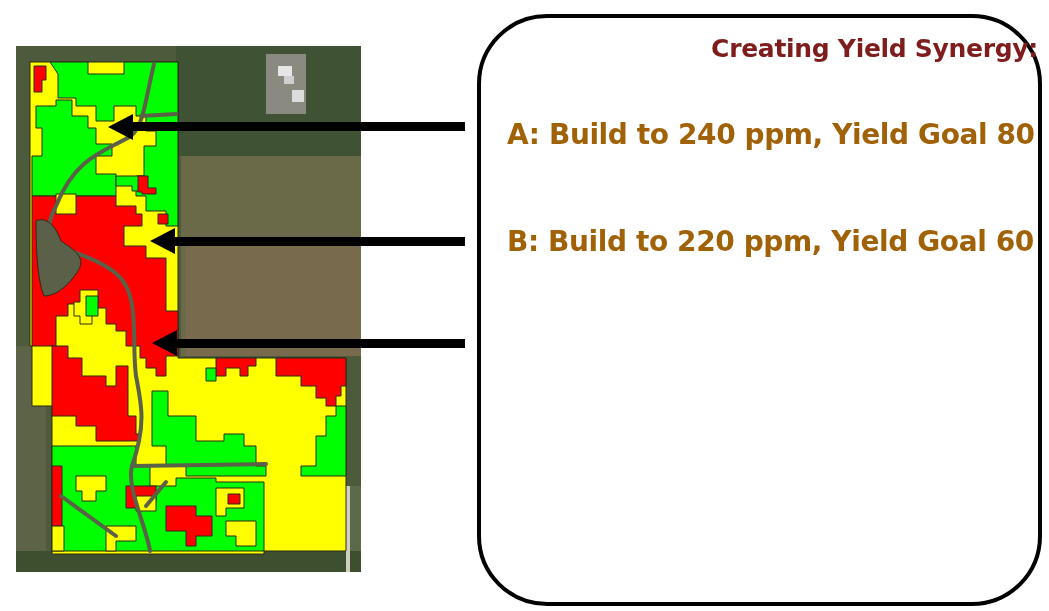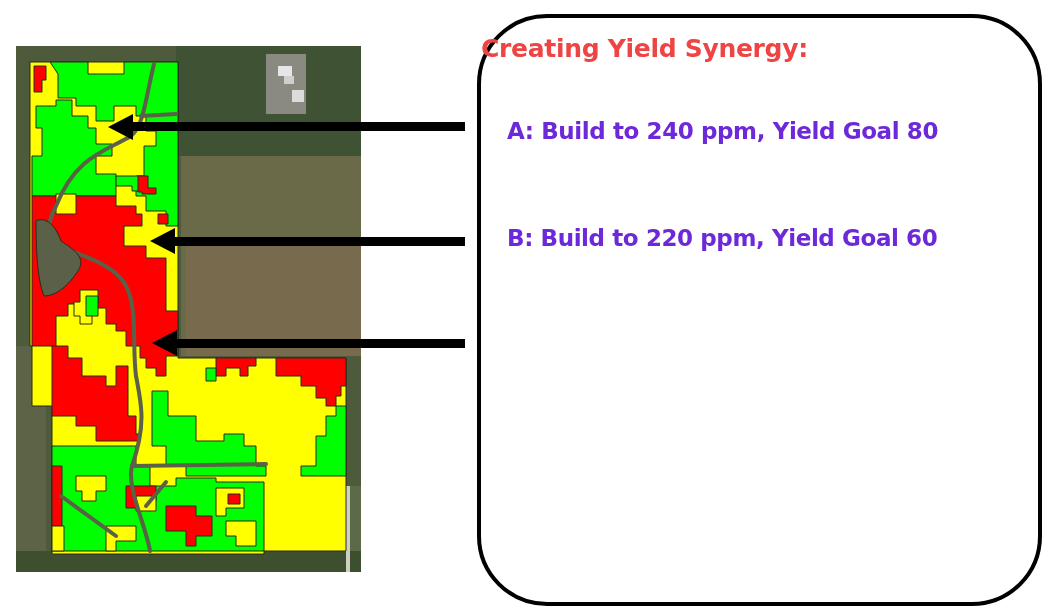--- a/index.html
+++ b/index.html
@@ -4,25 +4,25 @@
 <style>
   html, body { margin: 0; padding: 0; background: #ffffff; }
   body { width: 1049px; height: 611px; position: relative; overflow: hidden; font-family: "DejaVu Sans", "Liberation Sans", sans-serif; }
   #map { position: absolute; left: 16px; top: 46px; width: 345px; height: 526px; }
   #arrows { position: absolute; left: 0; top: 0; width: 1049px; height: 611px; pointer-events: none; }
   .box {
     position: absolute; left: 477px; top: 14px; width: 557px; height: 584px;
     border: 4px solid #000; border-radius: 70px; background: #fff;
   }
   .box-title {
-    position: absolute; left: 0; right: 0; top: 16px; text-align: left;
-    font-weight: bold; font-size: 25px; color: #ef4444; letter-spacing: -0.3px;
+    position: absolute; left: 0; right: 0; top: 16px; text-align: right;
+    font-weight: bold; font-size: 25px; color: #7f1d1d; letter-spacing: -0.3px;
   }
   .item {
-    position: absolute; left: 26px; font-weight: bold; font-size: 23px; color: #6d28d9;
+    position: absolute; left: 26px; font-weight: bold; font-size: 28px; color: #a16207;
     white-space: nowrap; letter-spacing: -0.4px;
   }
 </style>
 </head>
 <body>
 
 <svg id="map" viewBox="0 0 345 526" xmlns="http://www.w3.org/2000/svg">
 
   <rect x="0" y="0" width="345" height="526" fill="#4d5a3c"></rect>
   <rect x="160" y="0" width="185" height="110" fill="#3f5233"></rect>

